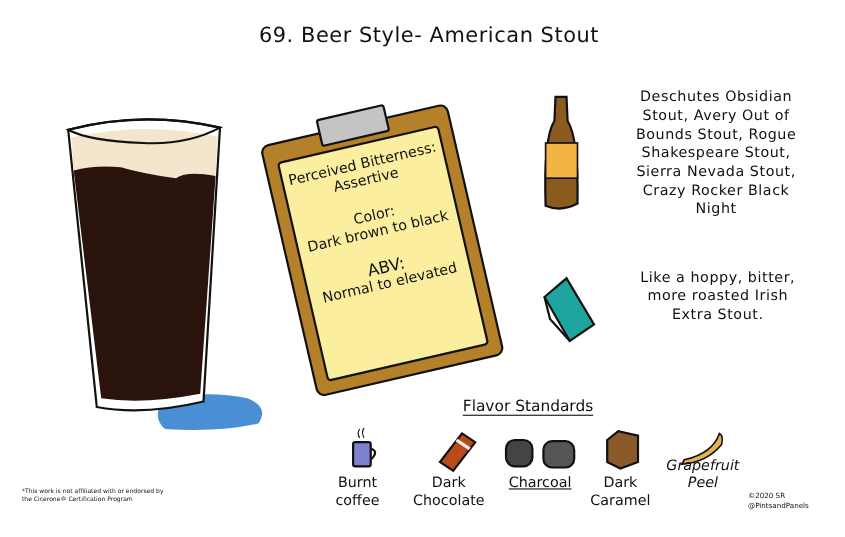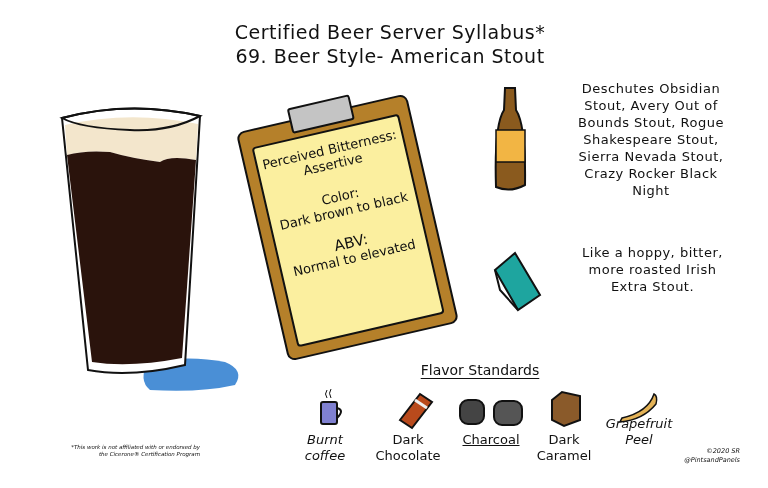--- a/index.html
+++ b/index.html
@@ -3,27 +3,26 @@
 <meta charset="utf-8">
 <style>
   html,body{margin:0;padding:0;background:#fff;}
   body{width:768px;height:488px;position:relative;overflow:hidden;
        font-family:"DejaVu Sans",sans-serif;color:#111;}
   .abs{position:absolute;}
   .title{left:200px;top:20px;width:380px;text-align:center;font-size:19px;line-height:24px;letter-spacing:0.5px;}
   .section-h{font-size:14px;text-decoration:underline;text-underline-offset:3px;text-align:center;}
   .body-text{font-size:13px;line-height:17px;text-align:center;letter-spacing:0.5px;}
   .flavor-label{font-size:13px;line-height:16px;text-align:center;position:absolute;width:90px;}
-  .tiny{font-size:5.5px;line-height:7px;text-align:right;font-style:italic;}
+  .tiny{font-size:5.5px;line-height:7px;text-align:left;}
 </style>
 </head>
 <body>
 
 <div class="abs title">
-  <div>Certified Beer Server Syllabus*</div>
   <div>69. Beer Style- American Stout</div>
 </div>
 
 <svg class="abs" style="left:50px;top:100px;" width="200" height="300" viewBox="0 0 200 300">
   <path d="M98,262 Q140,255 175,262 Q195,270 185,285 Q150,293 100,290 Q88,280 98,262 Z" fill="#4a8fd6"></path>
   <path d="M12,18 Q80,0 150,16 L135,265 Q80,278 38,270 Z" fill="#fff" stroke="#111" stroke-width="2"></path>
   <path d="M15,25 Q80,10 148,24 L146,60 Q120,55 110,62 Q80,58 60,52 Q35,50 17,55 Z" fill="#f3e6cc"></path>
   <path d="M17,55 Q35,50 60,52 Q80,58 110,62 Q120,55 146,60 L132,258 Q80,268 42,262 Z" fill="#2a130c"></path>
   <path d="M12,18 Q80,0 150,16 Q120,32 80,30 Q30,28 12,18 Z" fill="none" stroke="#111" stroke-width="2"></path>
 </svg>
@@ -77,21 +76,21 @@
   <rect x="2" y="2" width="24" height="24" rx="8" fill="#444" stroke="#111" stroke-width="2"></rect>
   <rect x="36" y="3" width="28" height="24" rx="8" fill="#555" stroke="#111" stroke-width="2"></rect>
 </svg>
 <svg class="abs" style="left:548px;top:390px;" width="36" height="38" viewBox="0 0 36 38">
   <path d="M4,10 L14,2 L32,6 L32,30 L16,36 L4,30 Z" fill="#8a5a2a" stroke="#111" stroke-width="2"></path>
 </svg>
 <svg class="abs" style="left:618px;top:392px;" width="45" height="35" viewBox="0 0 45 35">
   <path d="M2,30 Q25,28 38,12 Q40,4 36,2 Q30,20 4,26 Z" fill="#e3b256" stroke="#111" stroke-width="1.5"></path>
 </svg>
 
-<div class="flavor-label" style="left:280px;top:432px;font-style:italic;">
+<div class="flavor-label" style="left:280px;top:432px;">
   <div>Burnt</div>
   <div>coffee</div>
 </div>
 <div class="flavor-label" style="left:363px;top:432px;">
   <div>Dark</div>
   <div>Chocolate</div>
 </div>
 <div class="flavor-label" style="left:446px;top:432px;text-decoration:underline;">
   <div>Charcoal</div>
 </div>

